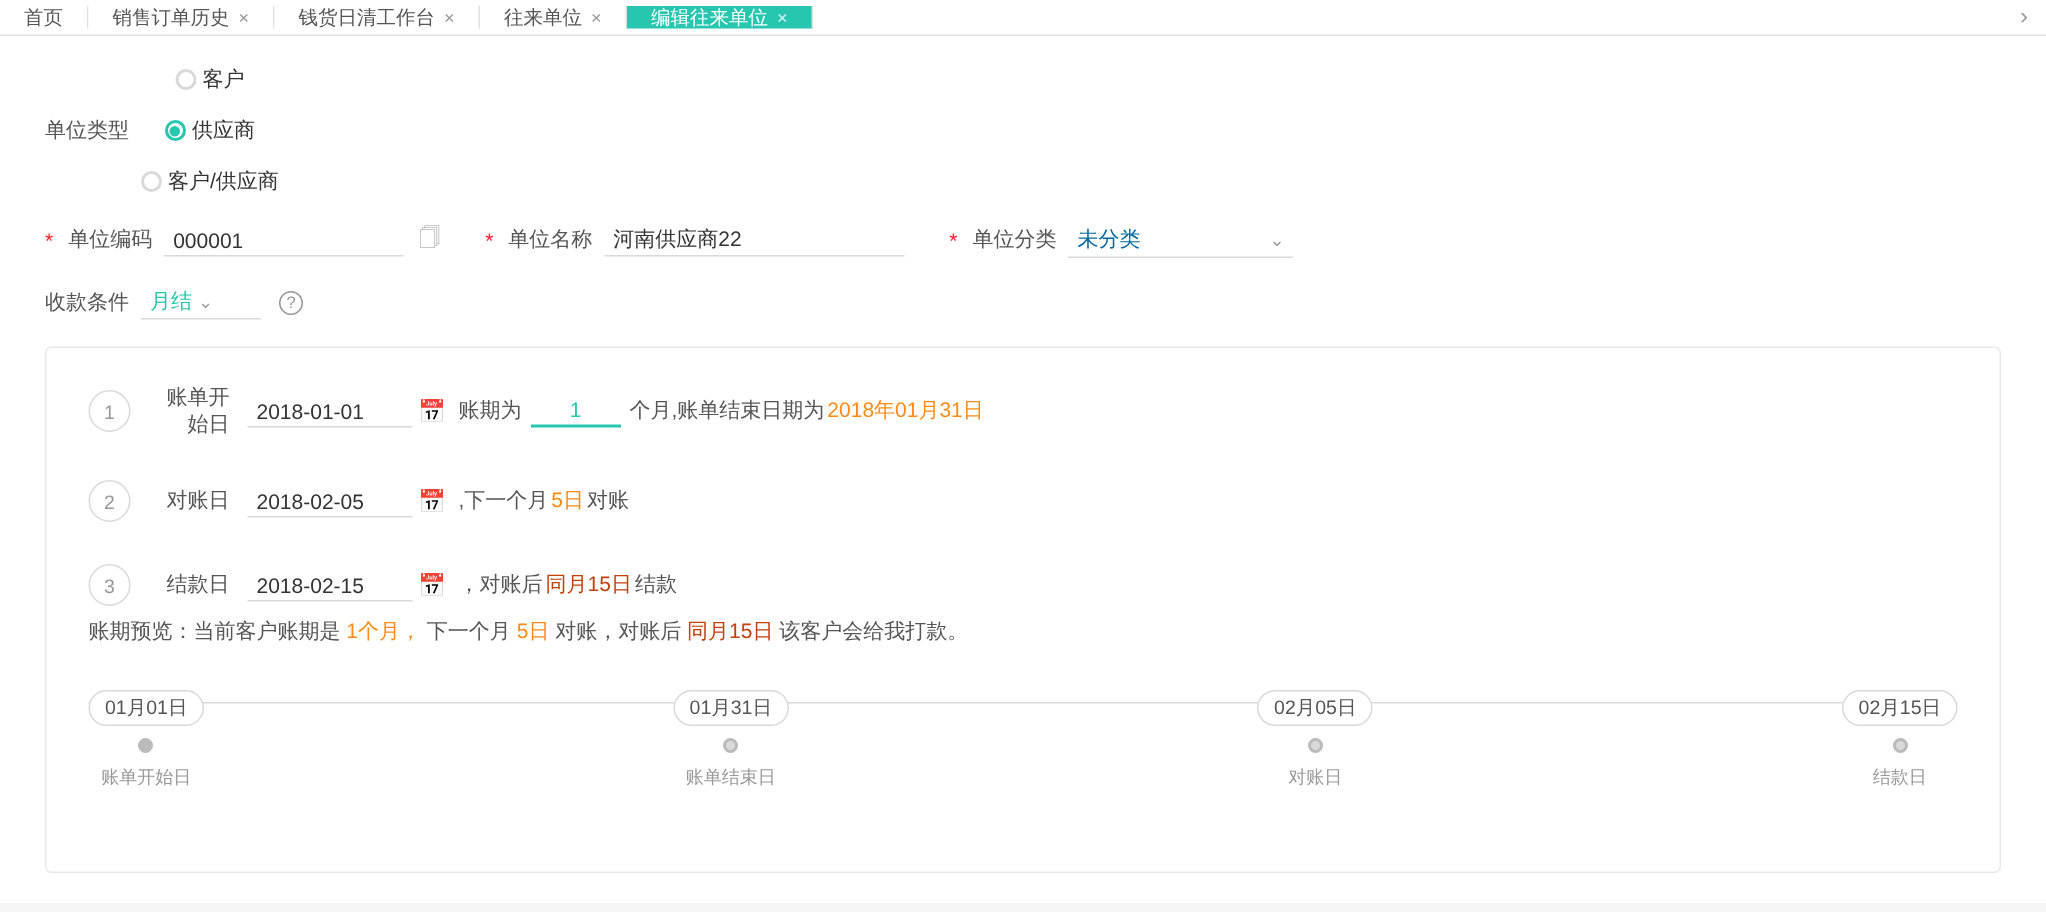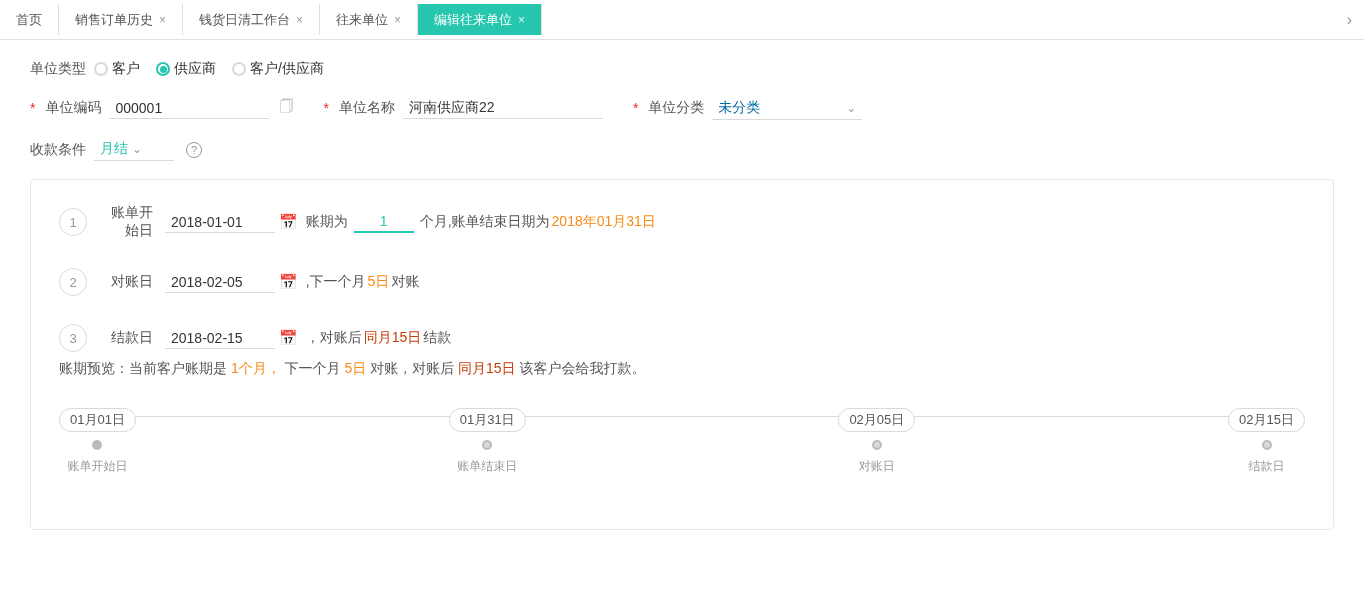--- a/index.html
+++ b/index.html
@@ -4,21 +4,21 @@
   <style>
     * { box-sizing: border-box; margin: 0; padding: 0; }
     body { font-family: "Microsoft YaHei", "PingFang SC", sans-serif; font-size: 14px; color: #333; background: #f5f5f5; }
 
     
     .tabs-bar {
       display: flex;
       align-items: center;
       background: #fff;
       border-bottom: 1px solid #e0e0e0;
-      height: 40px;
+      height: 24px;
       padding: 4px 0;
     }
     .tab-item {
       display: flex;
       align-items: center;
       padding: 0 16px;
       height: 100%;
       cursor: pointer;
       border-right: 1px solid #e0e0e0;
       font-size: 13px;
@@ -88,20 +88,21 @@
       color: #999;
       cursor: pointer;
       margin-left: 2px;
     }
 
     
     .radio-group {
       display: flex;
       align-items: center;
       gap: 16px;
+      flex-direction: column;
     }
     .radio-item {
       display: flex;
       align-items: center;
       gap: 4px;
       cursor: pointer;
     }
     .radio-circle {
       width: 14px;
       height: 14px;

